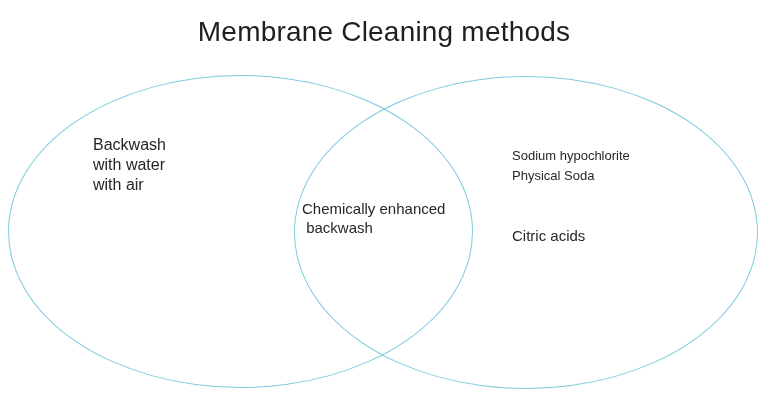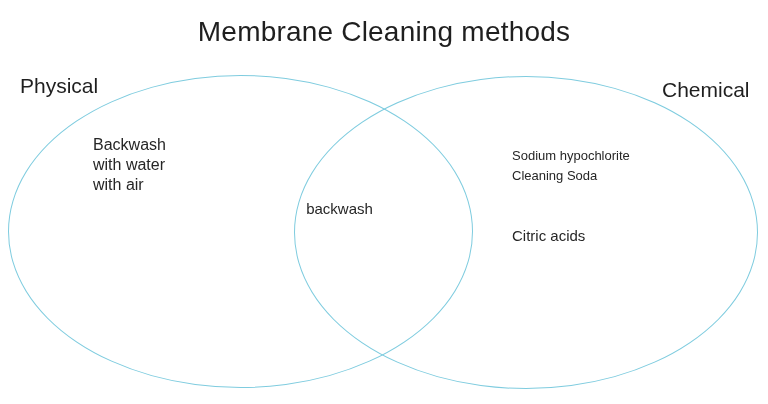--- a/index.html
+++ b/index.html
@@ -52,36 +52,35 @@
 </head>
 <body>
 
 <div class="canvas">
 
   <div class="title">Membrane Cleaning methods</div>
 
   <div class="ellipse left"></div>
   <div class="ellipse right"></div>
 
-  <div class="set-label physical">Physical</div>
-  <div class="set-label chemical">Chemical</div>
 
   <div class="tblock blk-left-top">
     <div class="line">Backwash</div>
     <div class="line">with water</div>
     <div class="line">with air</div>
   </div>
 
 
   <div class="tblock blk-overlap">
+    <div class="line">Chemically enhanced</div>
     <div class="line"> backwash</div>
   </div>
 
   <div class="tblock blk-right-top">
     <div class="line">Sodium hypochlorite</div>
-    <div class="line">Cleaning Soda</div>
+    <div class="line">Physical Soda</div>
   </div>
 
   <div class="tblock blk-right-bot">
     <div class="line">Citric acids</div>
   </div>
 
 </div>
 
 </body></html>

